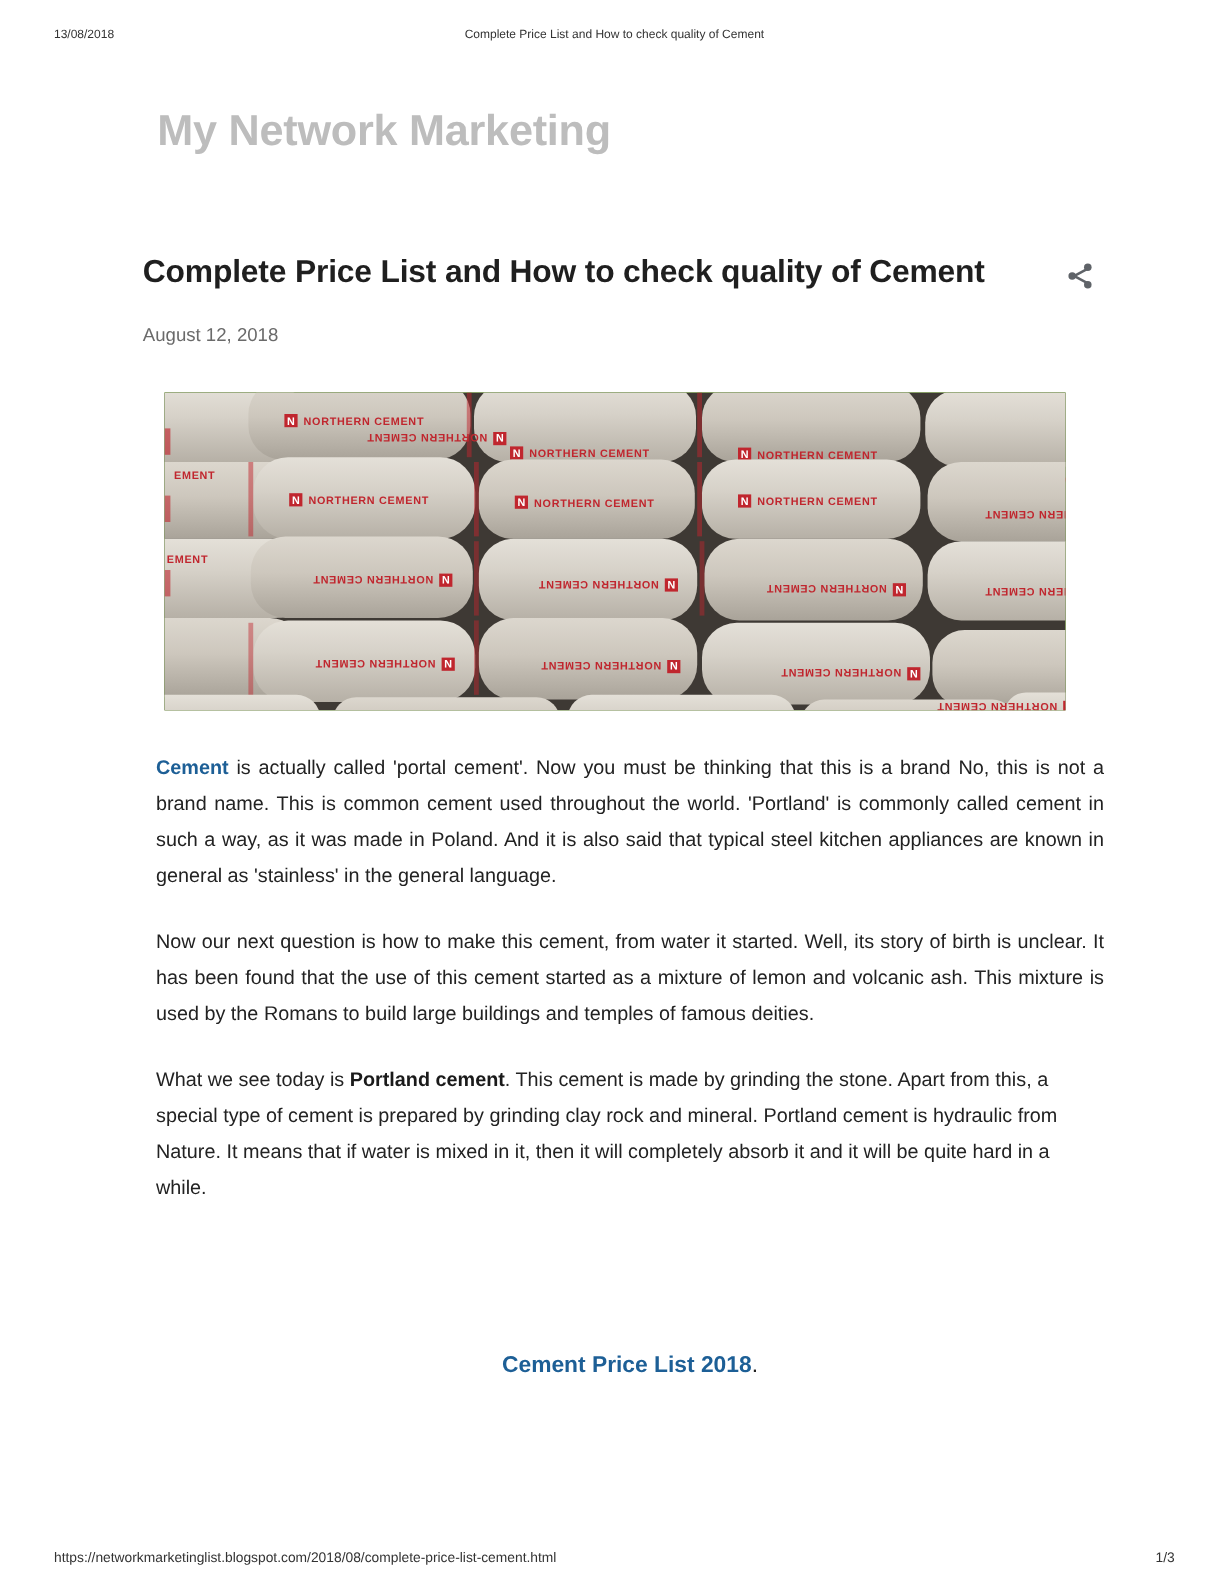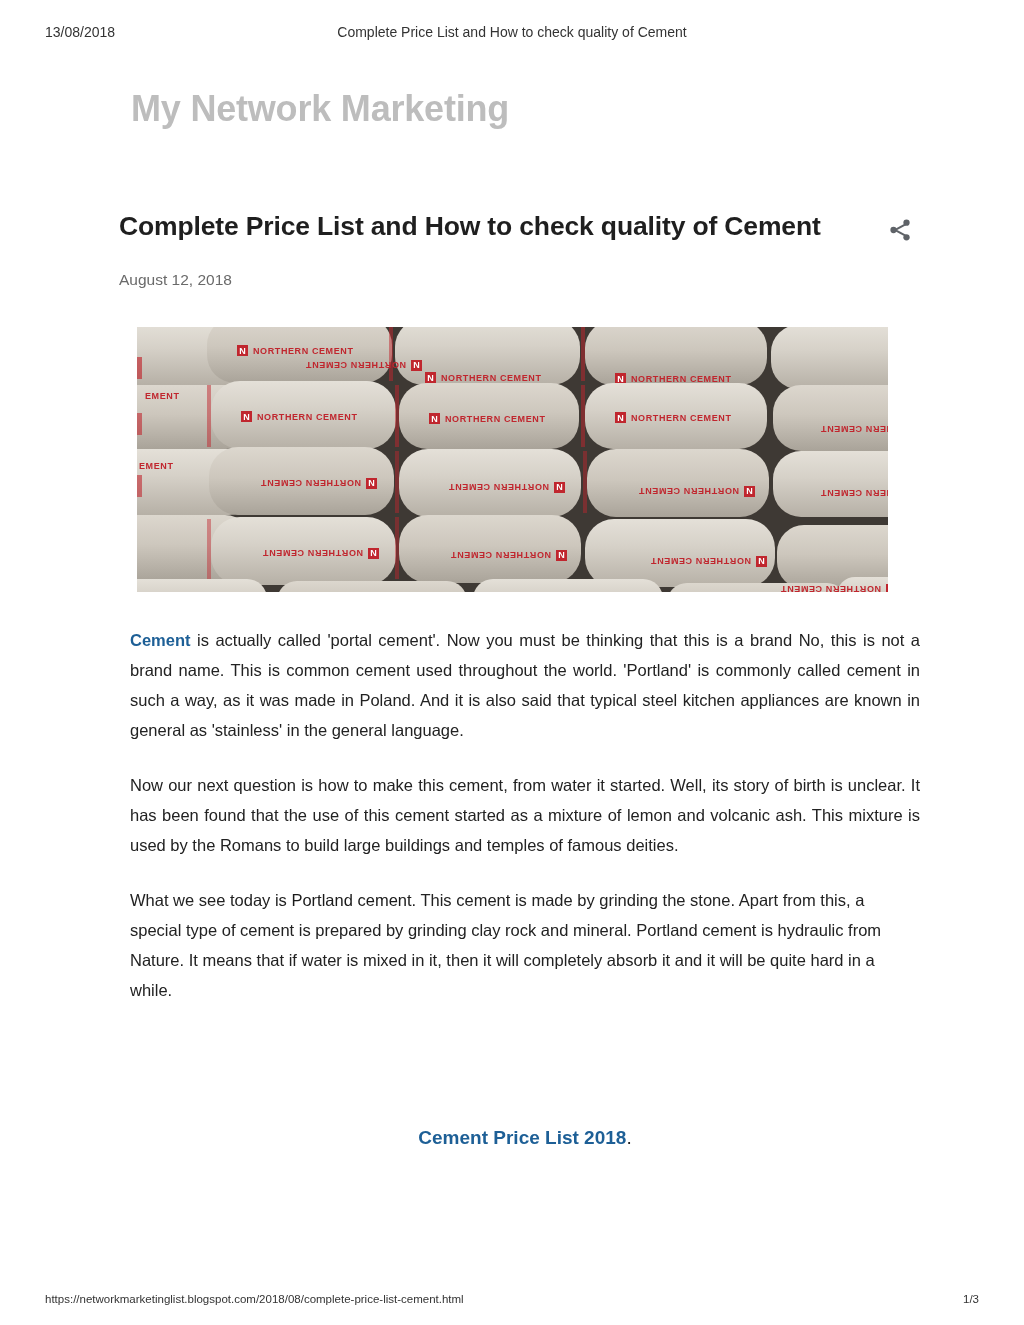--- a/index.html
+++ b/index.html
@@ -14,21 +14,21 @@
     overflow: hidden;
   }
 
   
   .print-header {
     position: absolute;
     top: 24px;
     left: 0;
     width: 100%;
     height: 16px;
-    font-size: 14px;
+    font-size: 10px;
     color: #333333;
   }
   .print-header .ph-date {
     position: absolute;
     left: 45px;
     top: 0;
     white-space: nowrap;
   }
   .print-header .ph-title {
     position: absolute;
@@ -122,21 +122,21 @@
     line-height: 30px;
     color: #222222;
     margin: 0;
   }
   .para.justify { text-align: justify; }
   .para.left { text-align: left; }
   .gap-sm { height: 25px; }
   .gap-lg { height: 76px; }
 
   .link { color: #1d5f96; font-weight: bold; text-decoration: none; }
-  .strong { font-weight: normal; color: #1a1a1a; }
+  .strong { font-weight: bold; color: #1a1a1a; }
 
   .centered-link-row {
     margin-top: 46px;
     text-align: center;
     font-size: 19px;
     color: #222222;
   }
   .centered-link-row .link { font-size: 19px; }
 
   

